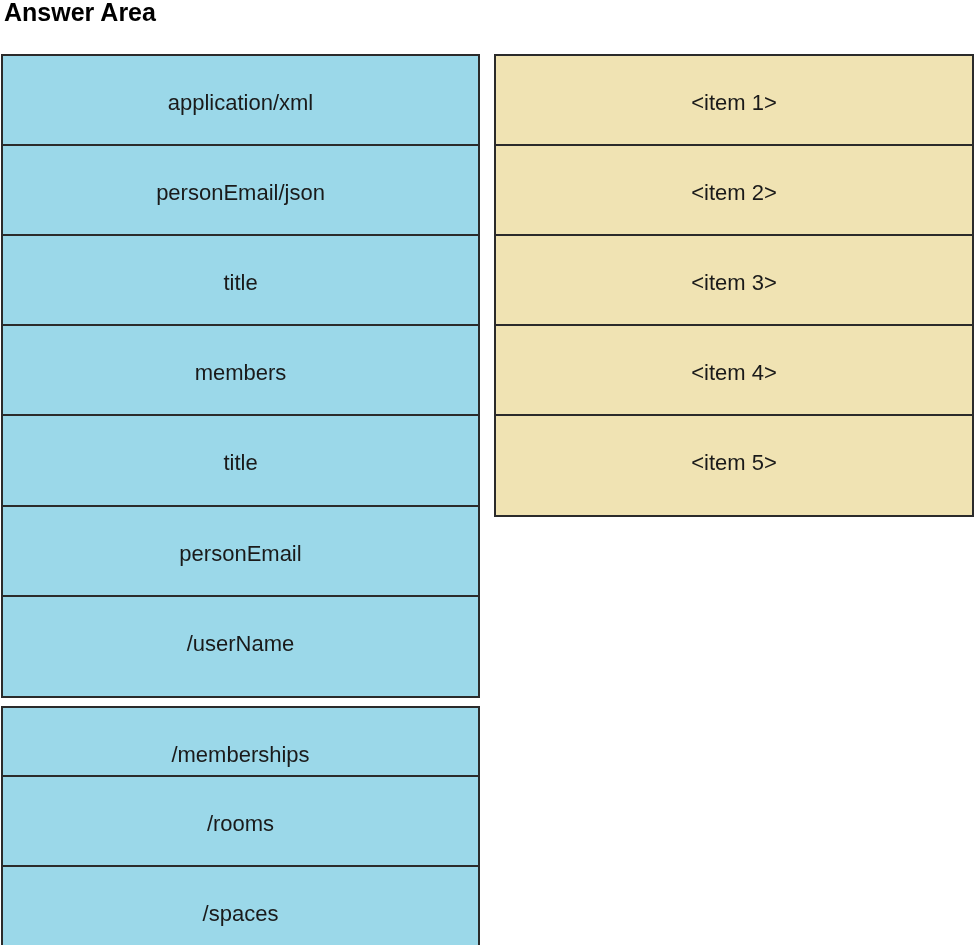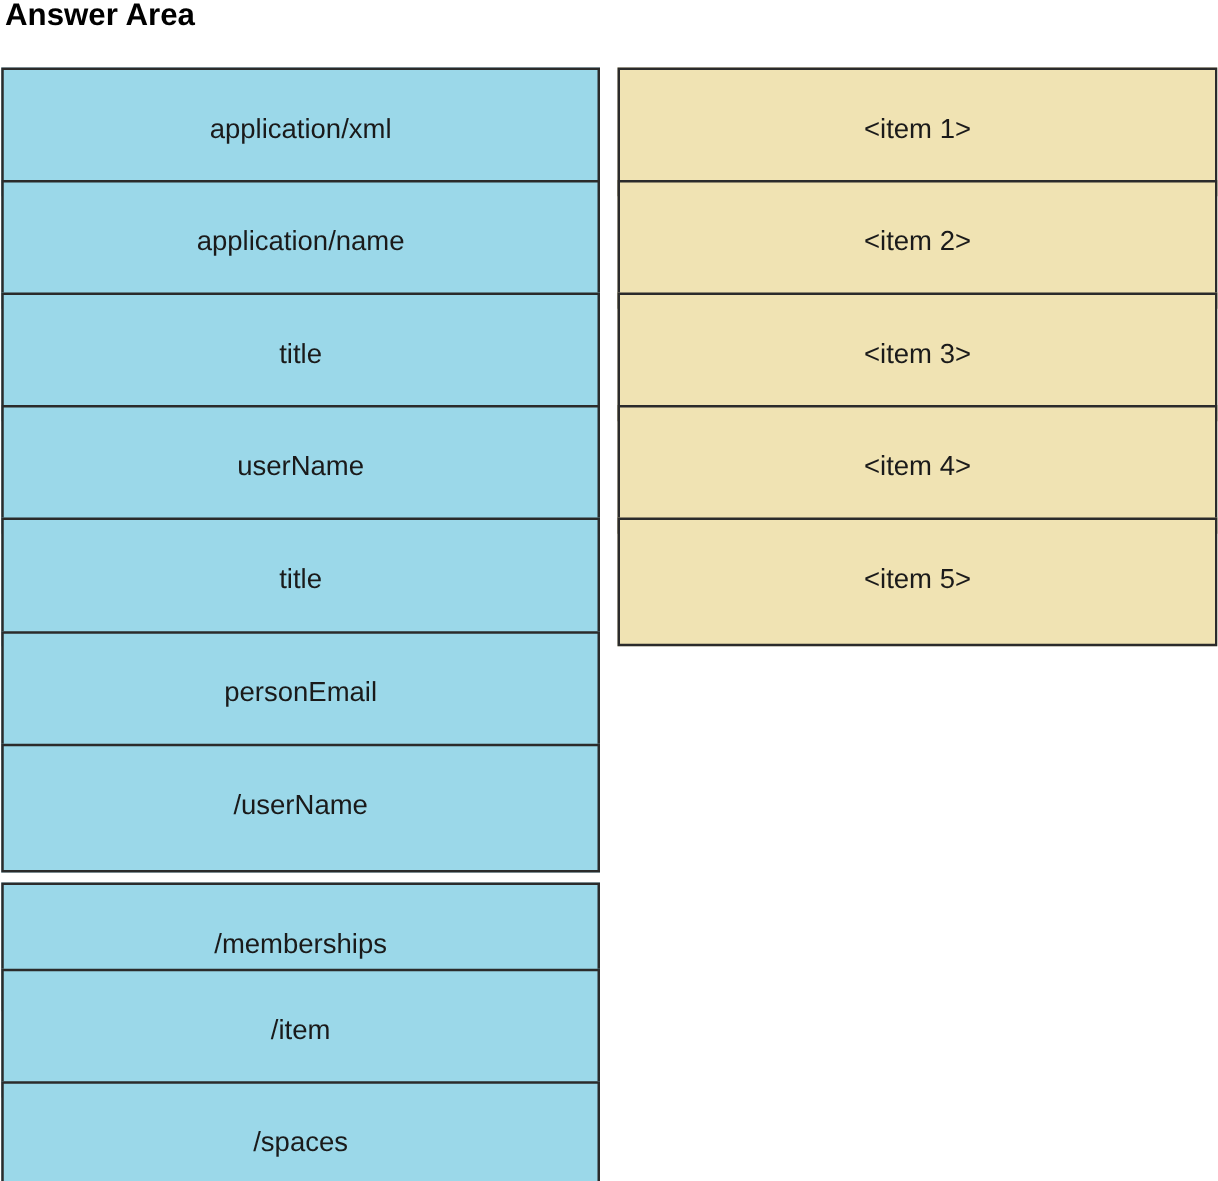--- a/index.html
+++ b/index.html
@@ -46,28 +46,28 @@
       background: #f0e3b3;
     }
   </style>
 </head>
 <body>
 
 <div class="title">Answer Area</div>
 
 <div>
   <div class="box src" style="top:54px">application/xml</div>
-  <div class="box src" style="top:144px">application/name</div>
+  <div class="box src" style="top:144px">personEmail/json</div>
   <div class="box src" style="top:234px">title</div>
-  <div class="box src" style="top:324px">userName</div>
+  <div class="box src" style="top:324px">members</div>
   <div class="box src" style="top:414px">title</div>
   <div class="box src" style="top:505px">personEmail</div>
   <div class="box src" style="top:595px">/userName</div>
   <div class="box src" style="top:706px">/memberships</div>
-  <div class="box src" style="top:775px">/item</div>
+  <div class="box src" style="top:775px">/rooms</div>
   <div class="box src" style="top:865px">/spaces</div>
 </div>
 
 <div>
   <div class="box tgt" style="top:54px">&lt;item 1&gt;</div>
   <div class="box tgt" style="top:144px">&lt;item 2&gt;</div>
   <div class="box tgt" style="top:234px">&lt;item 3&gt;</div>
   <div class="box tgt" style="top:324px">&lt;item 4&gt;</div>
   <div class="box tgt" style="top:414px">&lt;item 5&gt;</div>
 </div>

